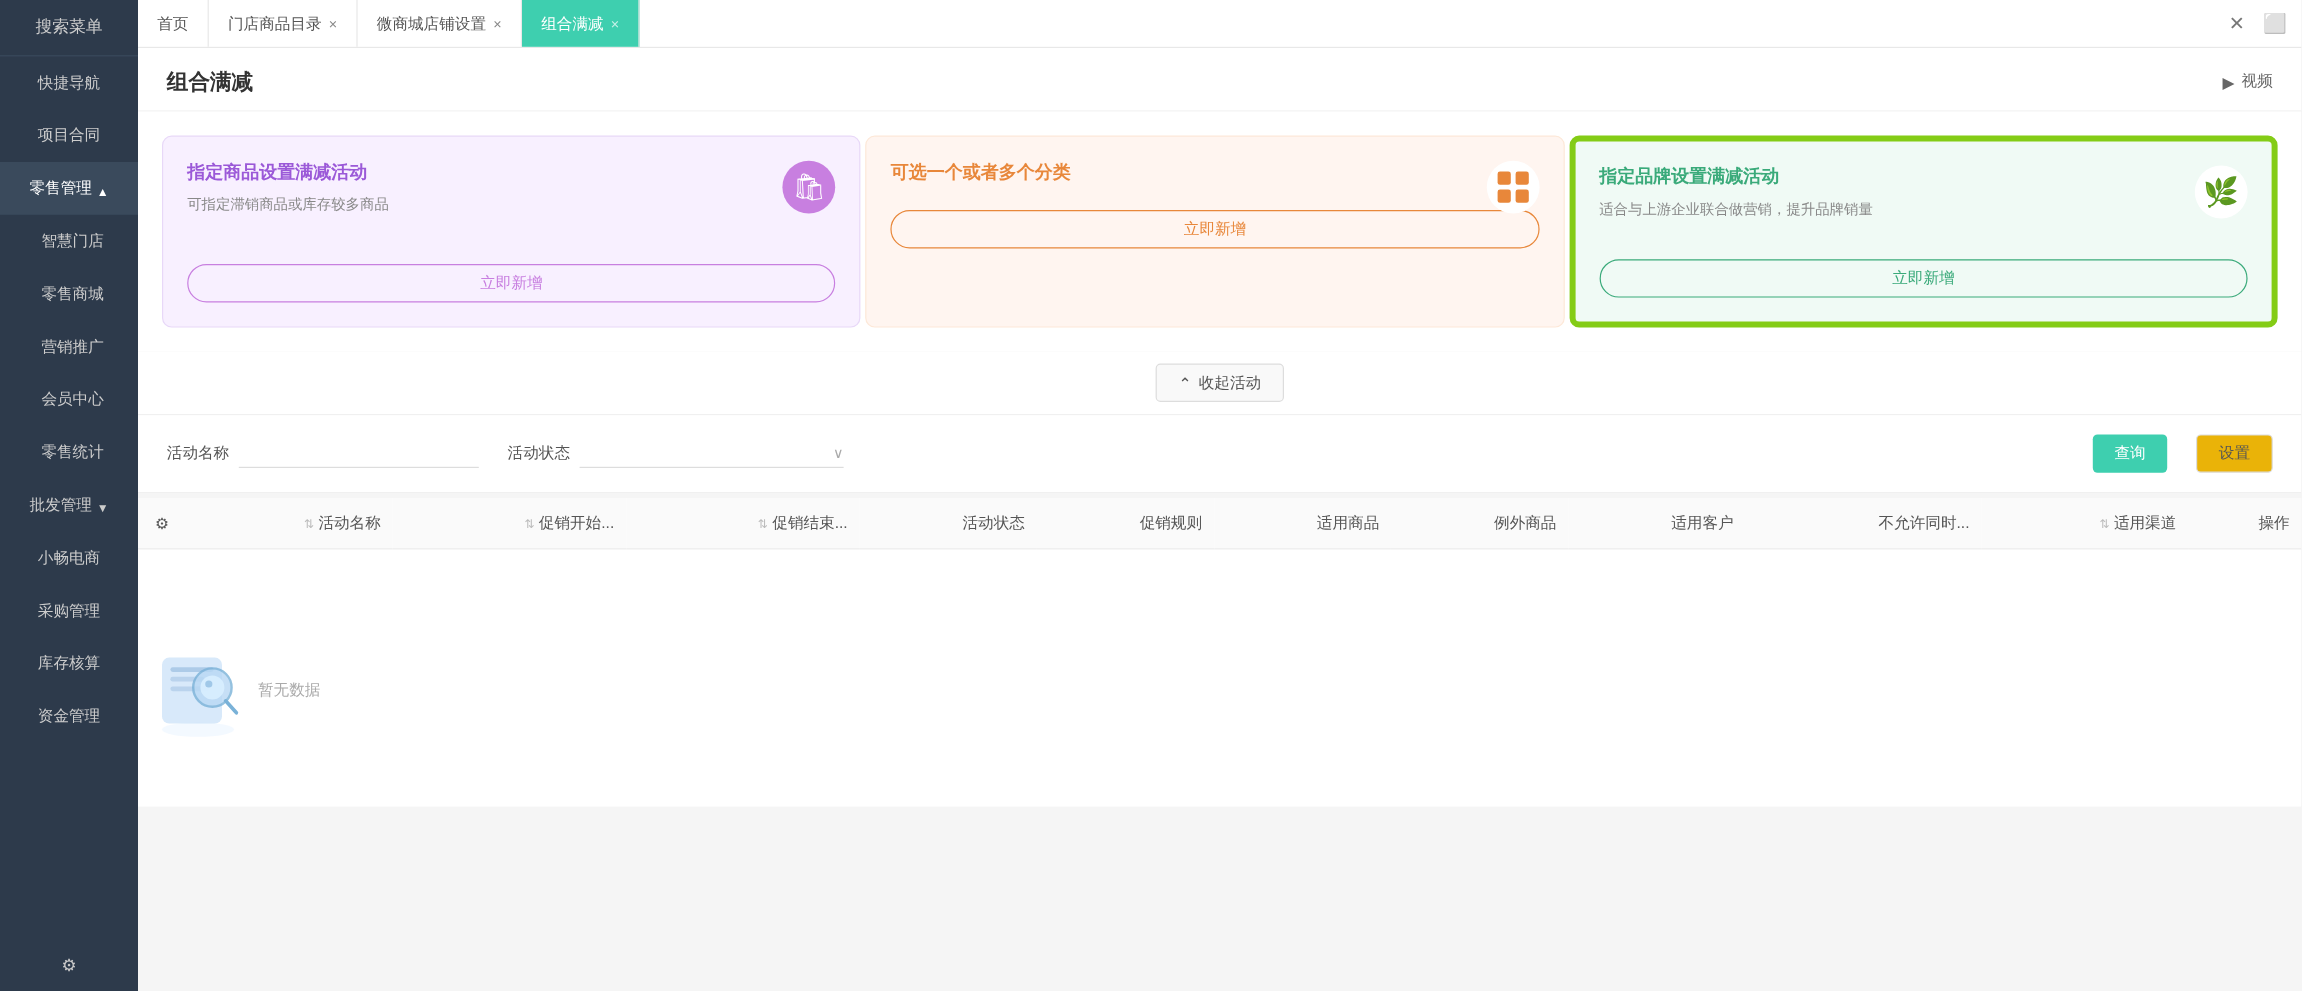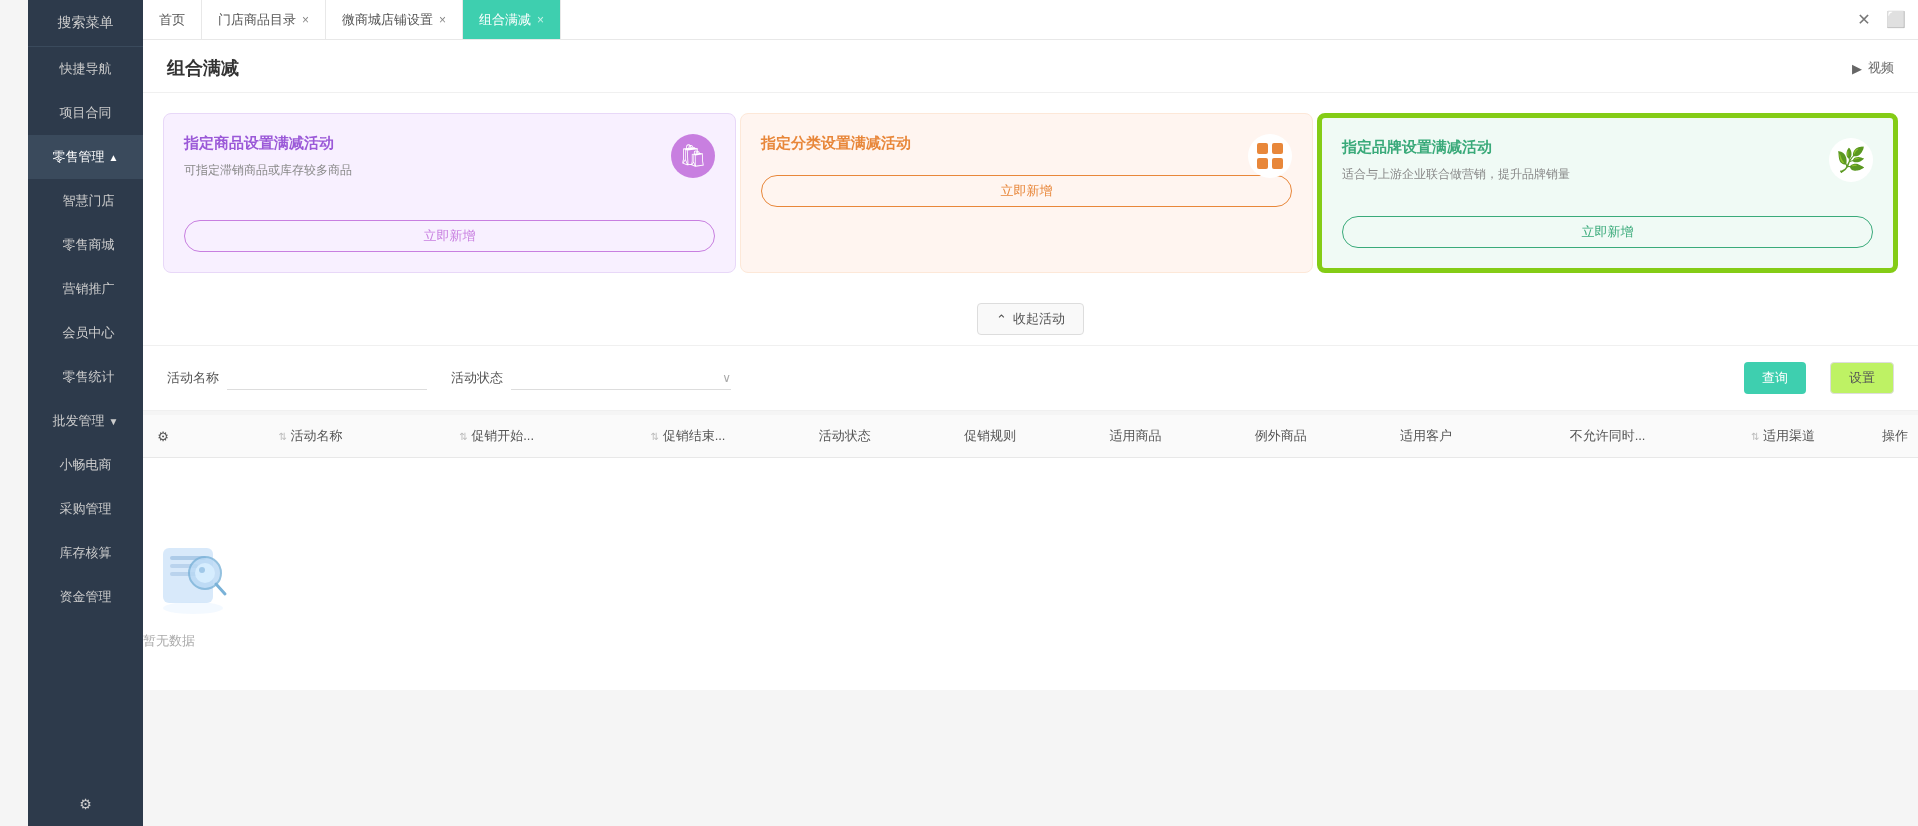--- a/index.html
+++ b/index.html
@@ -8,38 +8,37 @@
     
     .sidebar {
       width: 115px;
       background: #2d3a4b;
       color: #fff;
       display: flex;
       flex-direction: column;
       flex-shrink: 0;
       height: 100%;
       overflow-y: auto;
-      margin-left: 28px;
     }
     .sidebar-search {
       padding: 14px 10px;
       font-size: 14px;
       color: #ccc;
       cursor: pointer;
       border-bottom: 1px solid #3a4a5c;
       text-align: center;
     }
     .sidebar-item {
       padding: 13px 10px;
       color: #ccc;
       cursor: pointer;
       text-align: center;
       font-size: 13px;
       display: flex;
-      align-items: center;
+      align-items: flex-end;
       justify-content: center;
       gap: 4px;
     }
     .sidebar-item.active { background: #3a4a5c; color: #fff; }
     .sidebar-item .arrow { font-size: 10px; }
     .sidebar-bottom {
       margin-top: auto;
       padding: 14px 10px;
       text-align: center;
       color: #ccc;
@@ -269,21 +268,21 @@
     .btn-query {
       background: #3ecfaf;
       color: #fff;
       border: none;
       padding: 6px 18px;
       border-radius: 4px;
       cursor: pointer;
       font-size: 13px;
     }
     .btn-setting {
-      background: #bef264;
+      background: #eab308;
       color: #555;
       border: 1px solid #ddd;
       padding: 6px 18px;
       border-radius: 4px;
       cursor: pointer;
       font-size: 13px;
     }
 
     
     .table-section {
@@ -306,21 +305,21 @@
       font-weight: 500;
       text-align: right;
       white-space: nowrap;
       border-bottom: 1px solid #e8e8e8;
     }
     .sort-arrows { color: #bbb; font-size: 10px; }
 
     
     .empty-state {
       display: flex;
-      flex-direction: column;
+      align-items: center;
       padding: 60px 0 40px;
       background: #fff;
     }
     .empty-icon {
       width: 100px;
       height: 100px;
       margin-bottom: 14px;
     }
     .empty-text {
       color: #aaa;
@@ -423,21 +422,21 @@
       <div class="promo-card card-purple">
         <div class="card-title">指定商品设置满减活动</div>
         <div class="card-desc">可指定滞销商品或库存较多商品</div>
         <div class="card-icon icon-purple-bg">
           <span style="color:#fff; font-size:22px;">🛍</span>
         </div>
         <div class="card-btn">立即新增</div>
       </div>
 
       <div class="promo-card card-orange">
-        <div class="card-title">指定分类设置满减活动</div>
+        <div class="card-title">可选一个或者多个分类</div>
         <div class="card-icon icon-orange-bg">
           <svg width="30" height="30" viewBox="0 0 30 30" fill="none">
             <rect x="2" y="2" width="11" height="11" rx="2" fill="#e8873a"></rect>
             <rect x="17" y="2" width="11" height="11" rx="2" fill="#e8873a"></rect>
             <rect x="2" y="17" width="11" height="11" rx="2" fill="#e8873a"></rect>
             <rect x="17" y="17" width="11" height="11" rx="2" fill="#e8873a"></rect>
           </svg>
         </div>
         <div class="card-btn">立即新增</div>
       </div>

